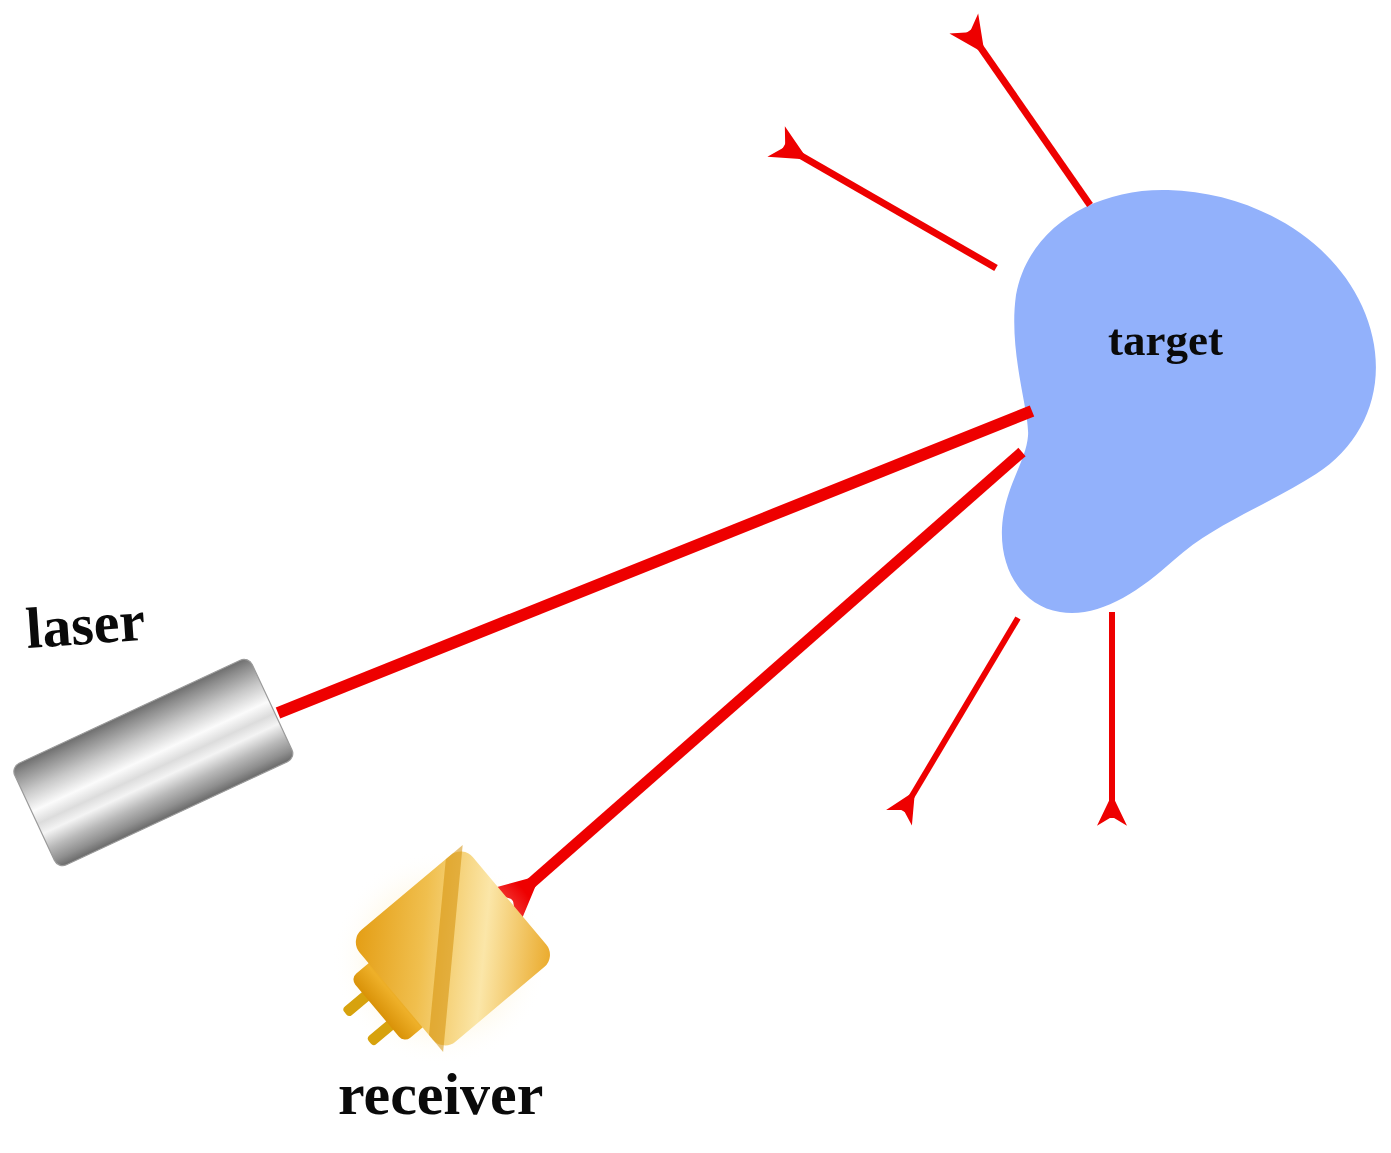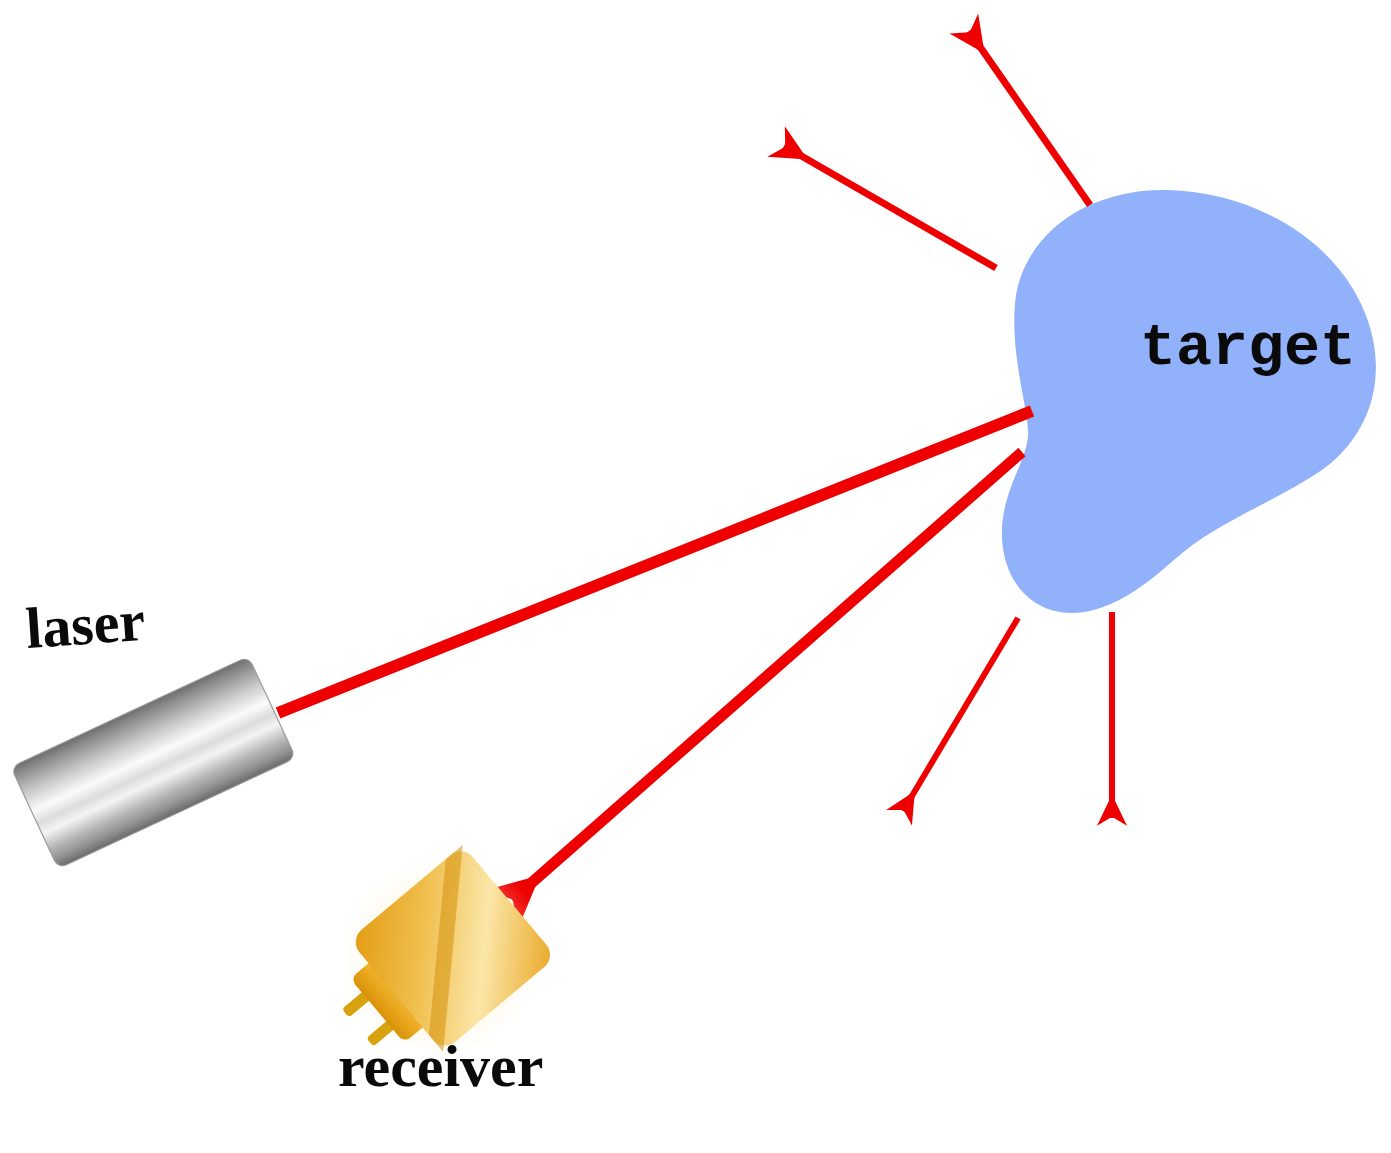--- a/index.html
+++ b/index.html
@@ -36,28 +36,27 @@
   }
   #label-laser {
     left: 28px;
     top: 600px;
     font-size: 58px;
     transform: rotate(-4deg);
     transform-origin: left bottom;
   }
   #label-receiver {
     left: 338px;
-    top: 1036px;
+    top: 1064px;
     font-size: 60px;
   }
   #label-target {
-    left: 1140px;
+    left: 1108px;
     top: 318px;
-    font-size: 60px;
-    font-family: Liberation Mono, monospace;
+    font-size: 45px;
   }
 </style>
 </head>
 <body>
 
 <div id="stage">
 
   <svg id="scene" viewBox="0 0 1391 1153" xmlns="http://www.w3.org/2000/svg">
 
     <defs>

